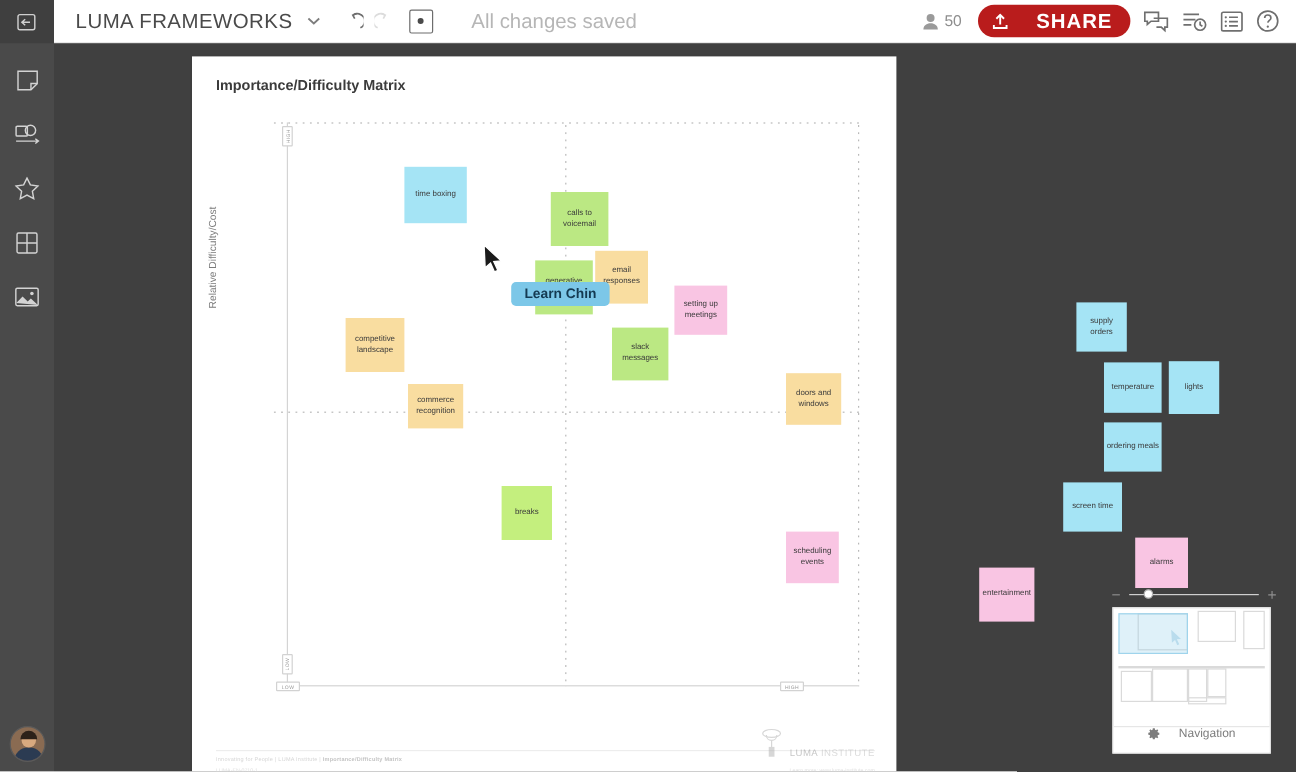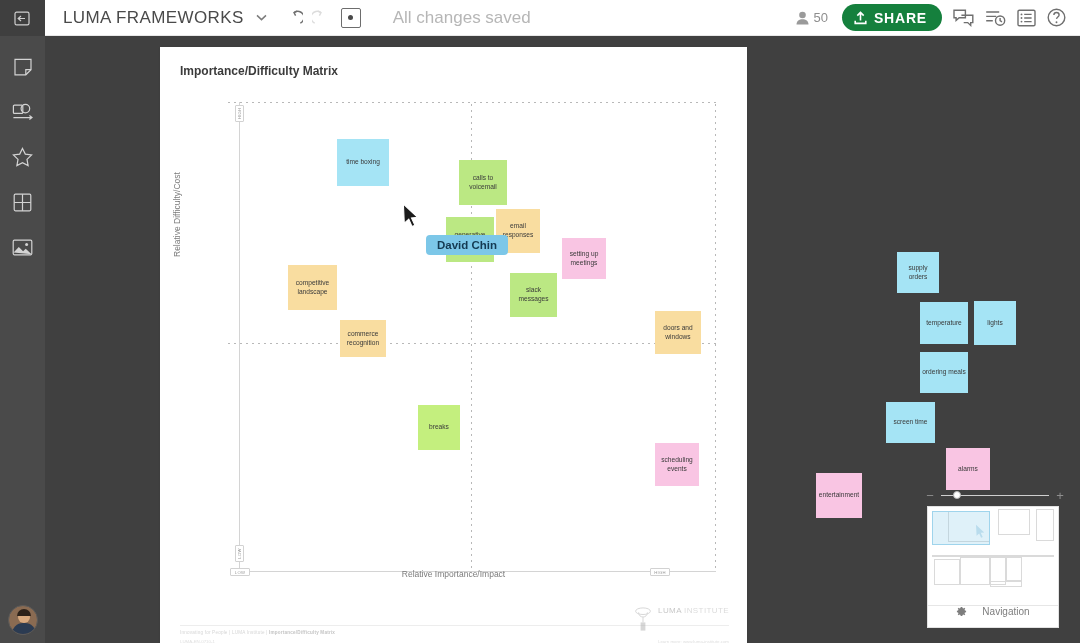--- a/index.html
+++ b/index.html
@@ -69,25 +69,25 @@
   .saved {
     margin-left: 32px; font-size: 17px; color: #b6b6b6;
   }
   .hright {
     margin-left: auto; margin-right: 14px;
     display: flex; align-items: center; gap: 0;
   }
   .people { display: flex; align-items: center; gap: 5px; margin-right: 14px; }
   .people-count { font-size: 13px; color: #8e8e8e; }
   .share-btn {
-    display: flex; align-items: center; gap: 7px;
-    background: #15803d; color: #fff;
+    display: flex; align-items: center; gap: 23px;
+    background: #b91c1c; color: #fff;
     border: none; border-radius: 15px;
     height: 27px; padding: 0 15px 0 12px;
-    font-size: 14px; font-weight: 700; letter-spacing: .8px;
+    font-size: 17px; font-weight: 700; letter-spacing: .8px;
     cursor: pointer;
   }
   .hico-r { margin-left: 11px; }
 
   
   .canvas {
     position: absolute; left: 45px; top: 36px;
     width: 1035px; height: 607px;
     background: #404040;
     overflow: hidden;
@@ -162,21 +162,21 @@
   .sheet-foot { position: absolute; left: 20px; right: 18px; bottom: 10px; }
   .foot-rule { height: 1px; background: #ededed; margin-bottom: 4px; }
   .foot-l1 { font-size: 4.6px; color: #d6d6d6; letter-spacing: .2px; }
   .foot-l1 b { color: #c4c4c4; }
   .foot-l2 {
     display: flex; justify-content: space-between;
     font-size: 4.4px; color: #e0e0e0; margin-top: 4px;
   }
   .luma-logo {
     position: absolute; right: 18px; bottom: 22px;
-    display: flex; align-items: flex-start; gap: 4px; opacity: .5;
+    display: flex; align-items: flex-end; gap: 4px; opacity: .5;
   }
   .luma-word { font-size: 8px; letter-spacing: .4px; color: #8e8e8e; }
   .luma-word i { font-style: normal; color: #b8b8b8; }
 
   
   .navpanel {
     position: absolute; left: 880px; top: 450px;
     width: 140px; height: 144px;
   }
   .zoomrow {
@@ -361,21 +361,20 @@
         </div>
         <div class="axis-cap cap-h" style="left:4px;top:466px">
           <span>LOW</span>
         </div>
         <div class="axis-cap cap-h" style="left:424px;top:466px">
           <span>HIGH</span>
         </div>
       </div>
 
       <div class="ylabel">Relative Difficulty/Cost</div>
-      <div class="xlabel">Relative Importance/Impact</div>
 
       <div class="sheet-foot">
         <div class="foot-rule"></div>
         <div class="foot-l1">
           <span>Innovating for People | LUMA Institute |</span>
           <b>Importance/Difficulty Matrix</b>
         </div>
         <div class="foot-l2">
           <span>LUMA-EN-0710-1</span>
           <span>Learn more: www.luma-institute.com</span>
@@ -452,21 +451,21 @@
         </div>
         <div class="note" style="left: 771px; top: 437px; width: 46px; height: 45px; background: rgb(249, 197, 227);">
           <span>entertainment</span>
         </div>
       </div>
 
     <div class="cursor-wrap">
       <svg width="20" height="26" viewBox="0 0 20 26">
         <path d="M1.4 1.2L15.6 14.4l-6.1.5 3.4 7.4-2.8 1.3-3.3-7.4-4.5 4z" fill="#1b1b1b" stroke="#fff" stroke-width="1.1"></path>
       </svg>
-      <div class="name-tag">David Chin</div>
+      <div class="name-tag">Learn Chin</div>
     </div>
 
     <div class="navpanel">
       <div class="zoomrow">
         <div class="zsign">−</div>
         <div class="ztrack">
           <div class="zknob" style="left: 11%;"></div>
         </div>
         <div class="zsign">+</div>
       </div>

